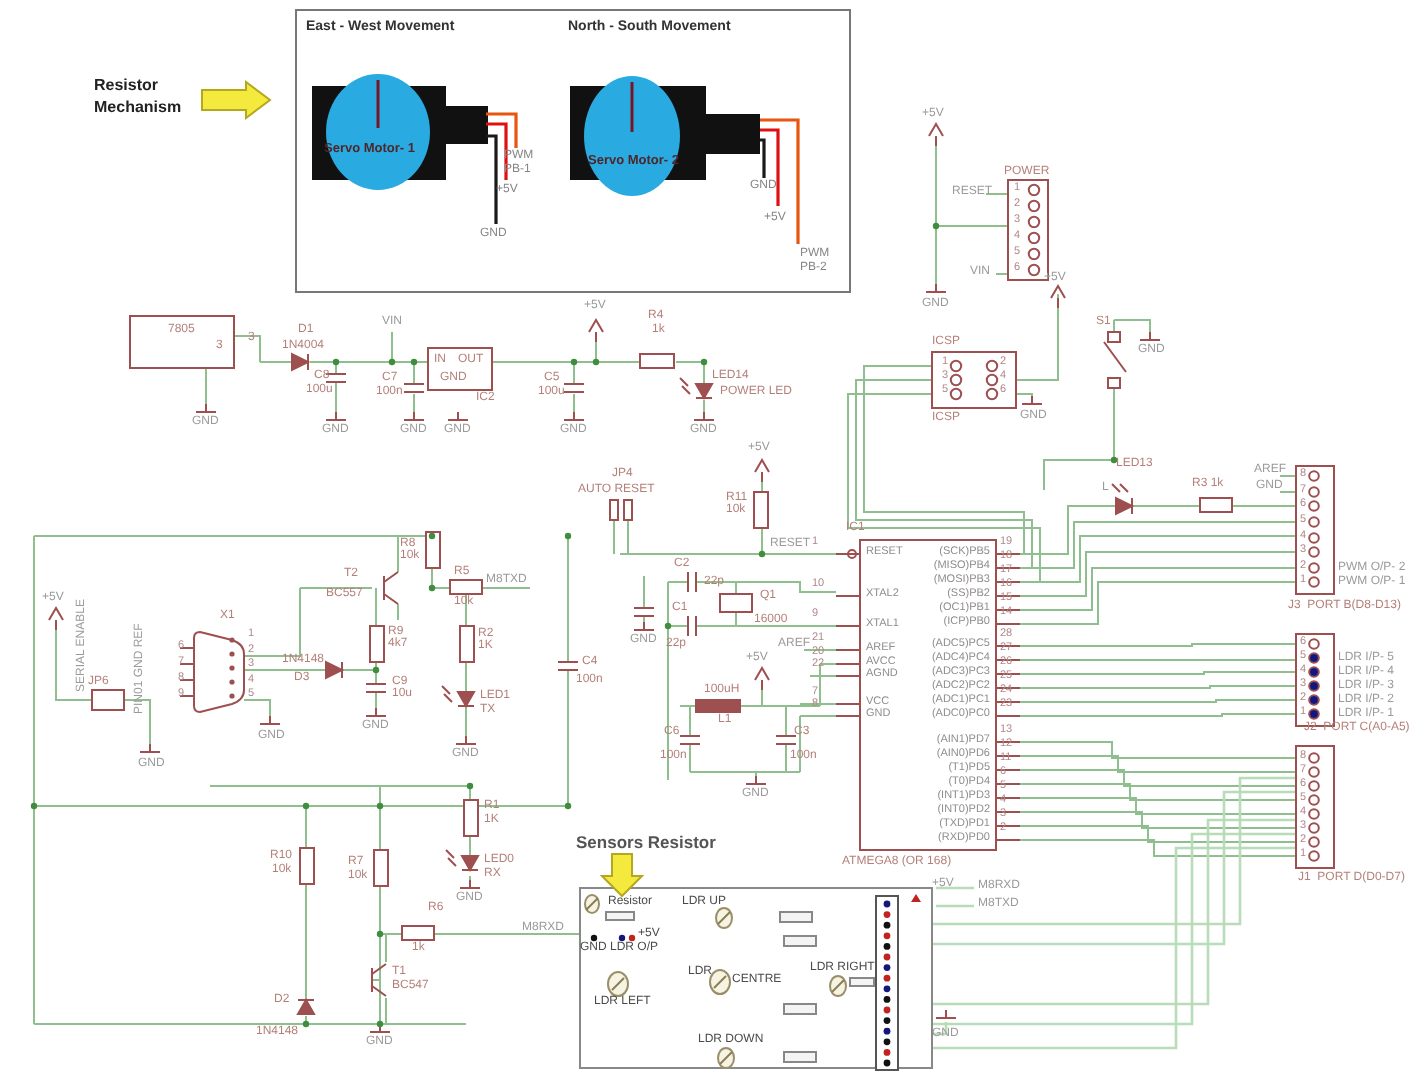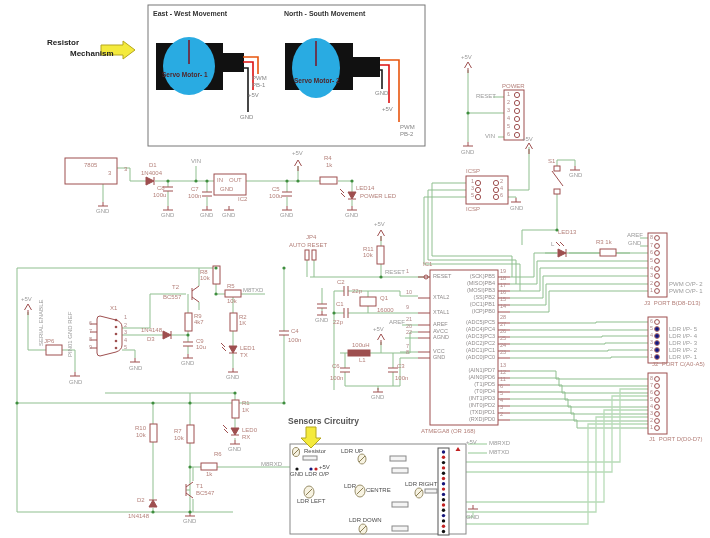--- a/index.html
+++ b/index.html
@@ -253,21 +253,21 @@
     <span class="lbl w" style="left: 294px; top: 78px;">Servo Motor- 2</span>
     <span class="lbl s" style="left: 252px; top: 75px;">PWM</span>
     <span class="lbl s" style="left: 252px; top: 82px;">PB-1</span>
     <span class="lbl s" style="left: 248px; top: 92px;">+5V</span>
     <span class="lbl s" style="left: 240px; top: 114px;">GND</span>
     <span class="lbl s" style="left: 375px; top: 90px;">GND</span>
     <span class="lbl s" style="left: 382px; top: 106px;">+5V</span>
     <span class="lbl s" style="left: 400px; top: 124px;">PWM</span>
     <span class="lbl s" style="left: 400px; top: 131px;">PB-2</span>
     <span class="lbl k2" style="left: 47px; top: 39px;">Resistor</span>
-    <span class="lbl k2" style="left: 47px; top: 50px; margin-left: 23px;">Mechanism</span>
+    <span class="lbl k2" style="left: 47px; top: 50px;">Mechanism</span>
     <span class="lbl c" style="left: 84px; top: 162px;">7805</span>
     <span class="lbl c" style="left: 108px; top: 170px;">3</span>
     <span class="lbl c" style="left: 124px; top: 166px;">3</span>
     <span class="lbl g" style="left: 96px; top: 208px;">GND</span>
     <span class="lbl c" style="left: 149px; top: 162px;">D1</span>
     <span class="lbl c" style="left: 141px; top: 170px;">1N4004</span>
     <span class="lbl g" style="left: 191px; top: 158px;">VIN</span>
     <span class="lbl c" style="left: 157px; top: 185px;">C8</span>
     <span class="lbl c" style="left: 153px; top: 192px;">100u</span>
     <span class="lbl c" style="left: 191px; top: 186px;">C7</span>
@@ -374,21 +374,21 @@
     <span class="lbl c" style="left: 242px; top: 434px;">RX</span>
     <span class="lbl g" style="left: 228px; top: 446px;">GND</span>
     <span class="lbl c" style="left: 214px; top: 451px;">R6</span>
     <span class="lbl c" style="left: 206px; top: 471px;">1k</span>
     <span class="lbl g" style="left: 261px; top: 461px;">M8RXD</span>
     <span class="lbl c" style="left: 196px; top: 483px;">T1</span>
     <span class="lbl c" style="left: 196px; top: 490px;">BC547</span>
     <span class="lbl c" style="left: 137px; top: 497px;">D2</span>
     <span class="lbl c" style="left: 128px; top: 513px;">1N4148</span>
     <span class="lbl g" style="left: 183px; top: 518px;">GND</span>
-    <span class="lbl y" style="left: 288px; top: 417px;">Sensors Circuitry</span>
+    <span class="lbl y" style="left: 288px; top: 417px;">Sensors Resistor</span>
     <span class="lbl d" style="left: 304px; top: 448px;">Resistor</span>
     <span class="lbl d" style="left: 290px; top: 471px;">GND</span>
     <span class="lbl d" style="left: 319px; top: 464px;">+5V</span>
     <span class="lbl d" style="left: 305px; top: 471px;">LDR O/P</span>
     <span class="lbl d" style="left: 341px; top: 448px;">LDR UP</span>
     <span class="lbl d" style="left: 344px; top: 483px;">LDR</span>
     <span class="lbl d" style="left: 366px; top: 487px;">CENTRE</span>
     <span class="lbl d" style="left: 405px; top: 481px;">LDR RIGHT</span>
     <span class="lbl d" style="left: 297px; top: 498px;">LDR LEFT</span>
     <span class="lbl d" style="left: 349px; top: 517px;">LDR DOWN</span>

